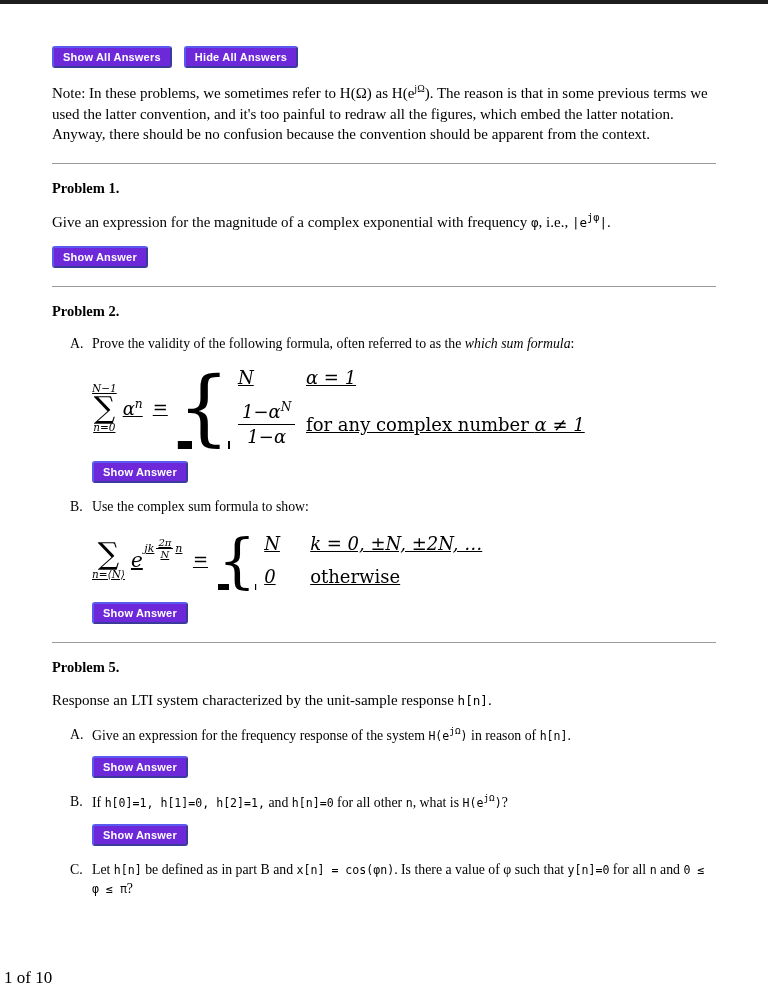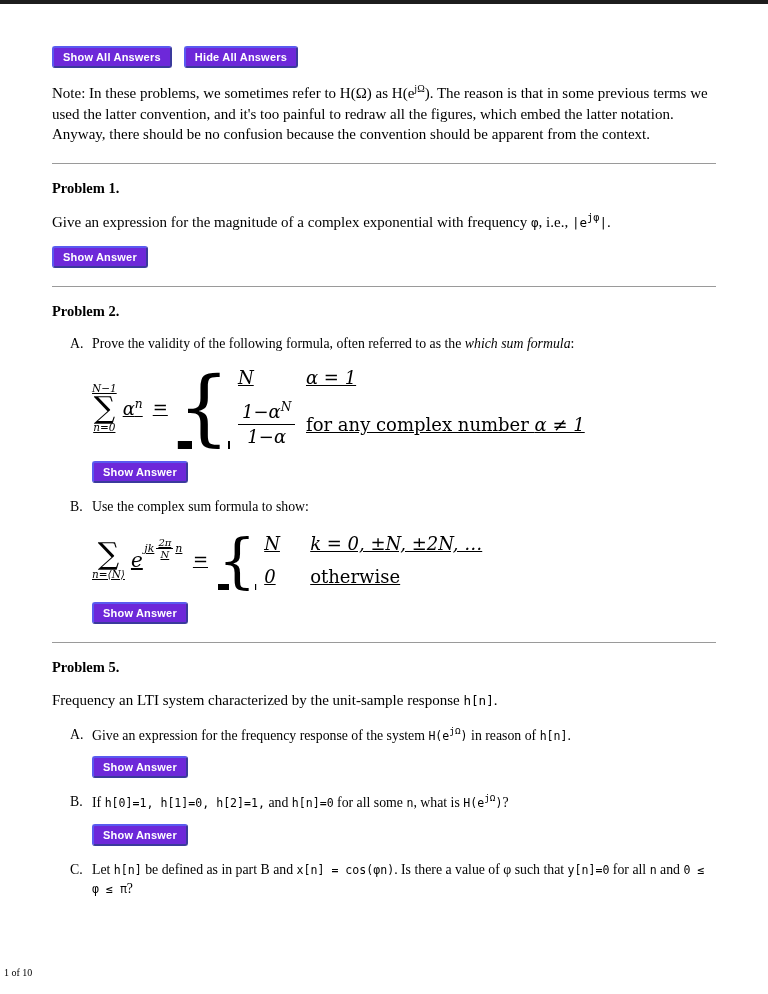--- a/index.html
+++ b/index.html
@@ -57,21 +57,21 @@
   .cases{display:flex;flex-direction:column;margin-left:8px}
   .cases-gap-lg{gap:12px}
   .cases-gap-md{gap:12px}
   .case-row{display:flex;align-items:center}
   .case-val-wide{width:68px;flex:none}
   .case-val-narrow{width:46px;flex:none}
   .frac{display:inline-flex;flex-direction:column;align-items:center;line-height:1.25}
   .frac .num{border-bottom:1px solid #000;padding:0 4px 1px}
   .frac .den{padding-top:1px}
 
-  .footer{position:absolute;left:4px;bottom:16px;font-size:10px}
+  .footer{position:absolute;left:4px;bottom:6px;font-size:17px}
 </style>
 </head>
 <body>
 
 <div class="top-edge"></div>
 
 <div class="content">
 
   <div class="btn-row">
     <button class="blue-btn">Show All Answers</button>
@@ -161,34 +161,34 @@
         </span>
       </div>
 
       <button class="blue-btn sa-btn">Show Answer</button>
     </div>
   </div>
 
   <hr class="rule">
 
   <h2 class="problem">Problem 5.</h2>
-  <p class="body-text"><span>Frequency an LTI system characterized by the unit-sample response </span><span class="rt-mono">h[n]</span><span>.</span></p>
+  <p class="body-text"><span>Response an LTI system characterized by the unit-sample response </span><span class="rt-mono">h[n]</span><span>.</span></p>
 
   <div class="part">
     <span class="part-label">A.</span>
     <div class="part-body">
       <p><span>Give an expression for the frequency response of the system </span><span class="rt-mono">H(e</span><span class="rt-mono rt-sup">jΩ</span><span class="rt-mono">)</span><span> in reason of </span><span class="rt-mono">h[n]</span><span>.</span></p>
       <button class="blue-btn sa-btn">Show Answer</button>
     </div>
   </div>
 
   <div class="part">
     <span class="part-label">B.</span>
     <div class="part-body">
-      <p><span>If </span><span class="rt-mono">h[0]=1, h[1]=0, h[2]=1,</span><span> and </span><span class="rt-mono">h[n]=0</span><span> for all some </span><span class="rt-mono">n</span><span>, what is </span><span class="rt-mono">H(e</span><span class="rt-mono rt-sup">jΩ</span><span class="rt-mono">)</span><span>?</span></p>
+      <p><span>If </span><span class="rt-mono">h[0]=1, h[1]=0, h[2]=1,</span><span> and </span><span class="rt-mono">h[n]=0</span><span> for all other </span><span class="rt-mono">n</span><span>, what is </span><span class="rt-mono">H(e</span><span class="rt-mono rt-sup">jΩ</span><span class="rt-mono">)</span><span>?</span></p>
       <button class="blue-btn sa-btn">Show Answer</button>
     </div>
   </div>
 
   <div class="part">
     <span class="part-label">C.</span>
     <div class="part-body">
       <p><span>Let </span><span class="rt-mono">h[n]</span><span> be defined as in part B and </span><span class="rt-mono">x[n] = cos(φn)</span><span>. Is there a value of φ such that </span><span class="rt-mono">y[n]=0</span><span> for all </span><span class="rt-mono">n</span><span> and </span><span class="rt-mono">0 ≤ φ ≤ π</span><span>?</span></p>
     </div>
   </div>

